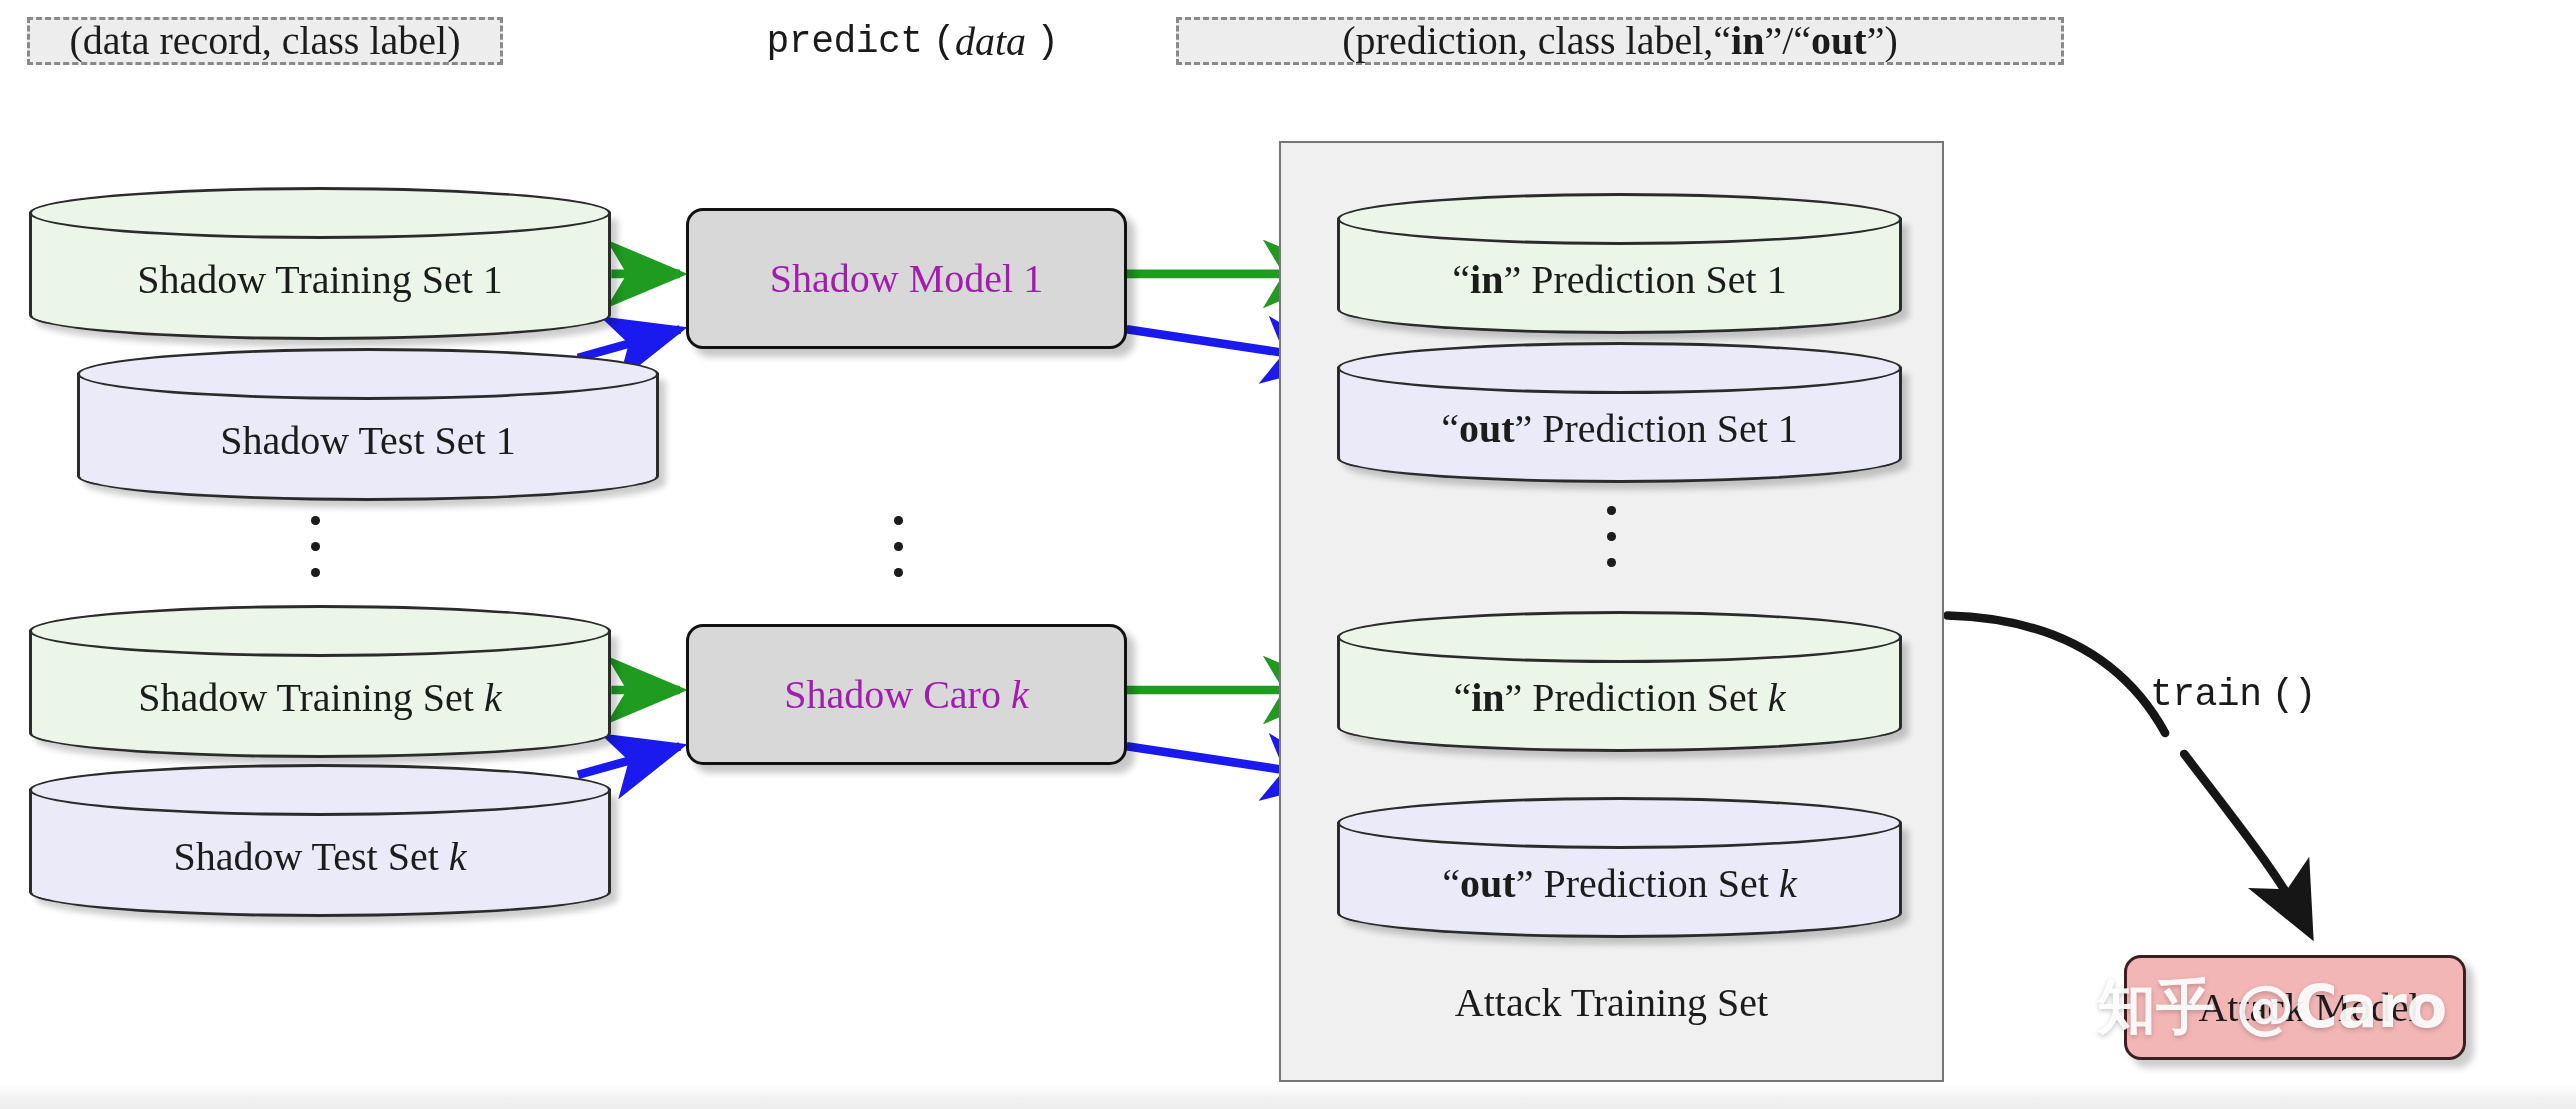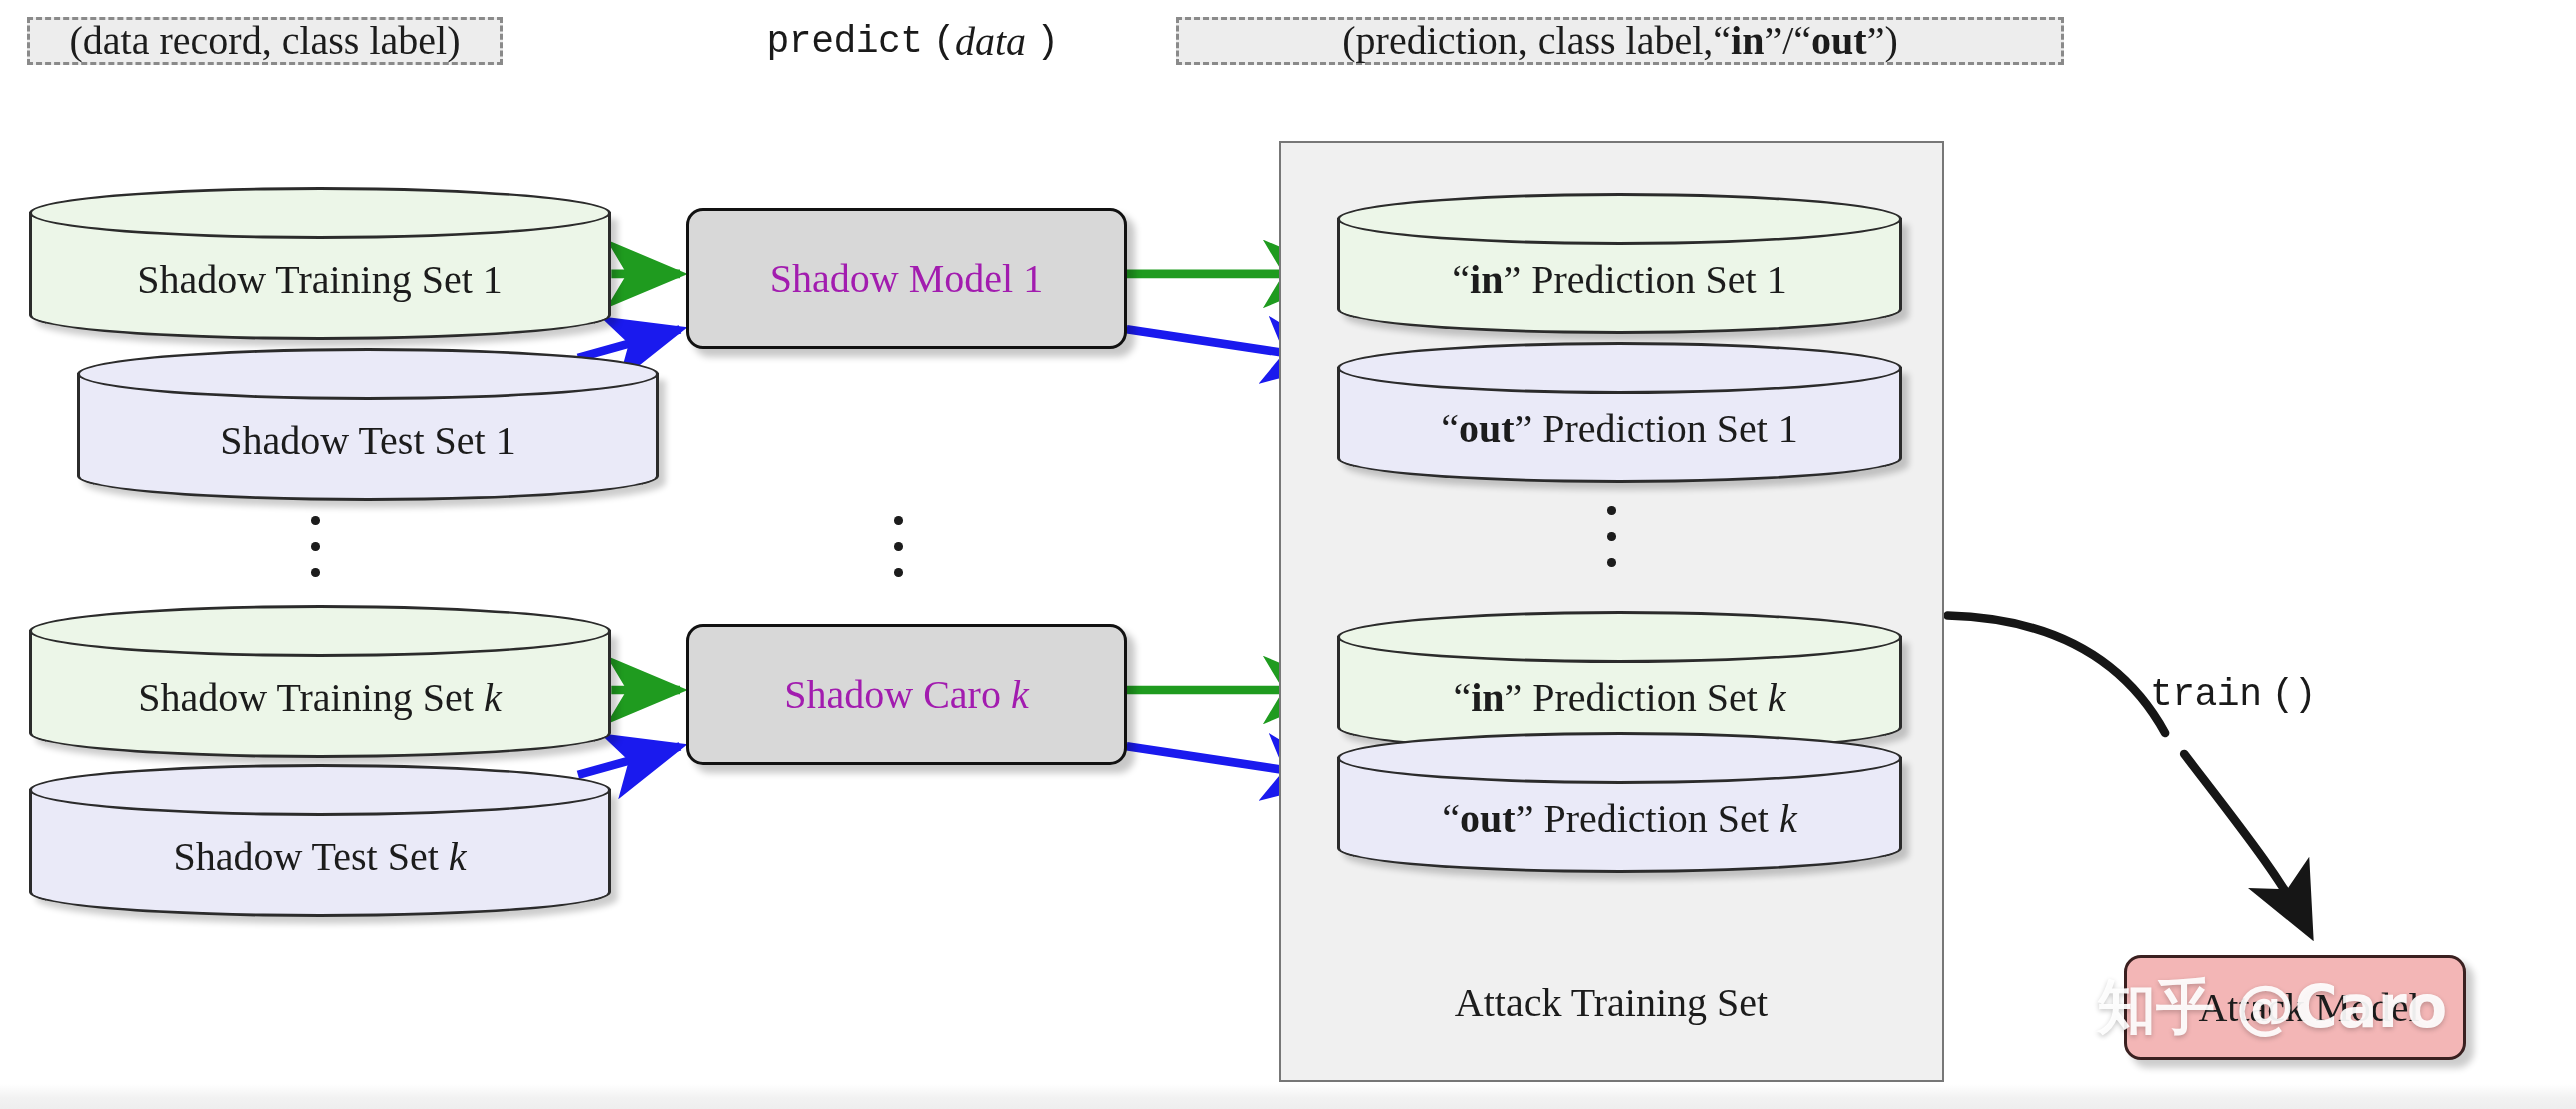--- a/index.html
+++ b/index.html
@@ -248,21 +248,21 @@
   <div class="cyl green" style="left:1337px;top:611px;width:565px;height:141px;">
     <div class="body"></div>
     <div class="top"></div>
     <div class="lbl" style="top:63px;">
       <span>“</span><span class="bold">in</span><span>”</span>
       <span>Prediction Set</span>
       <span class="ital">k</span>
     </div>
   </div>
 
-  <div class="cyl lav" style="left:1337px;top:732px;width:565px;height:141px;">
+  <div class="cyl lav" style="left:1337px;top:797px;width:565px;height:141px;">
     <div class="body"></div>
     <div class="top"></div>
     <div class="lbl" style="top:63px;">
       <span>“</span><span class="bold">out</span><span>”</span>
       <span>Prediction Set</span>
       <span class="ital">k</span>
     </div>
   </div>
 
   <div class="plainlabel" style="left:2118px;top:670px;width:220px;height:48px;">

